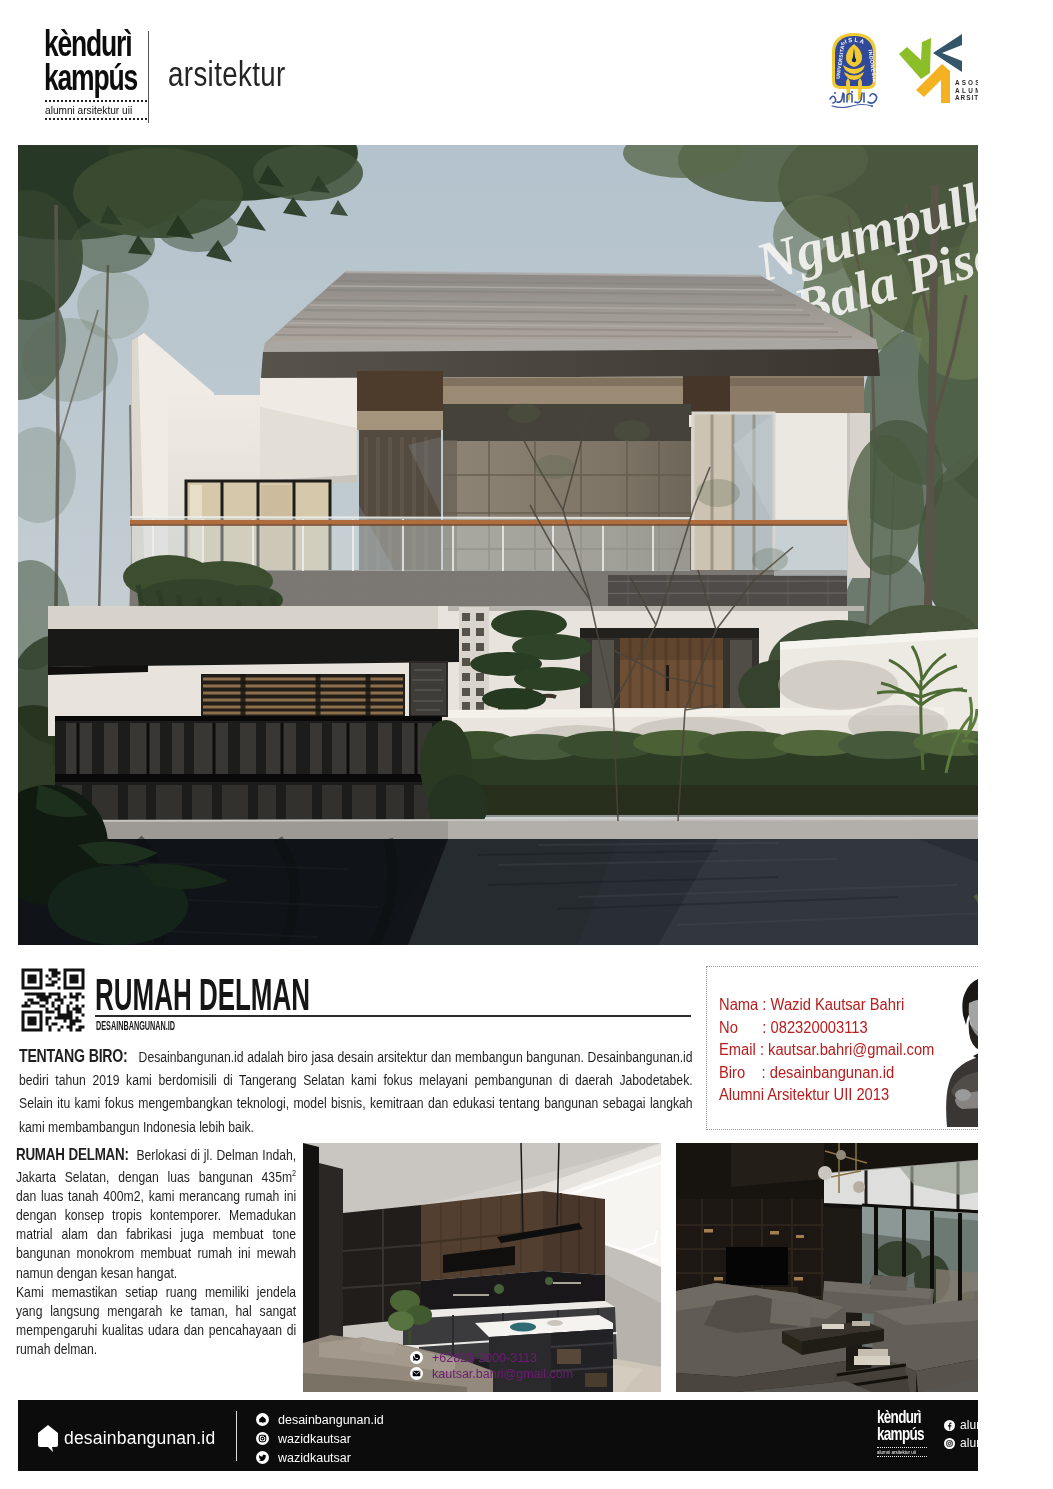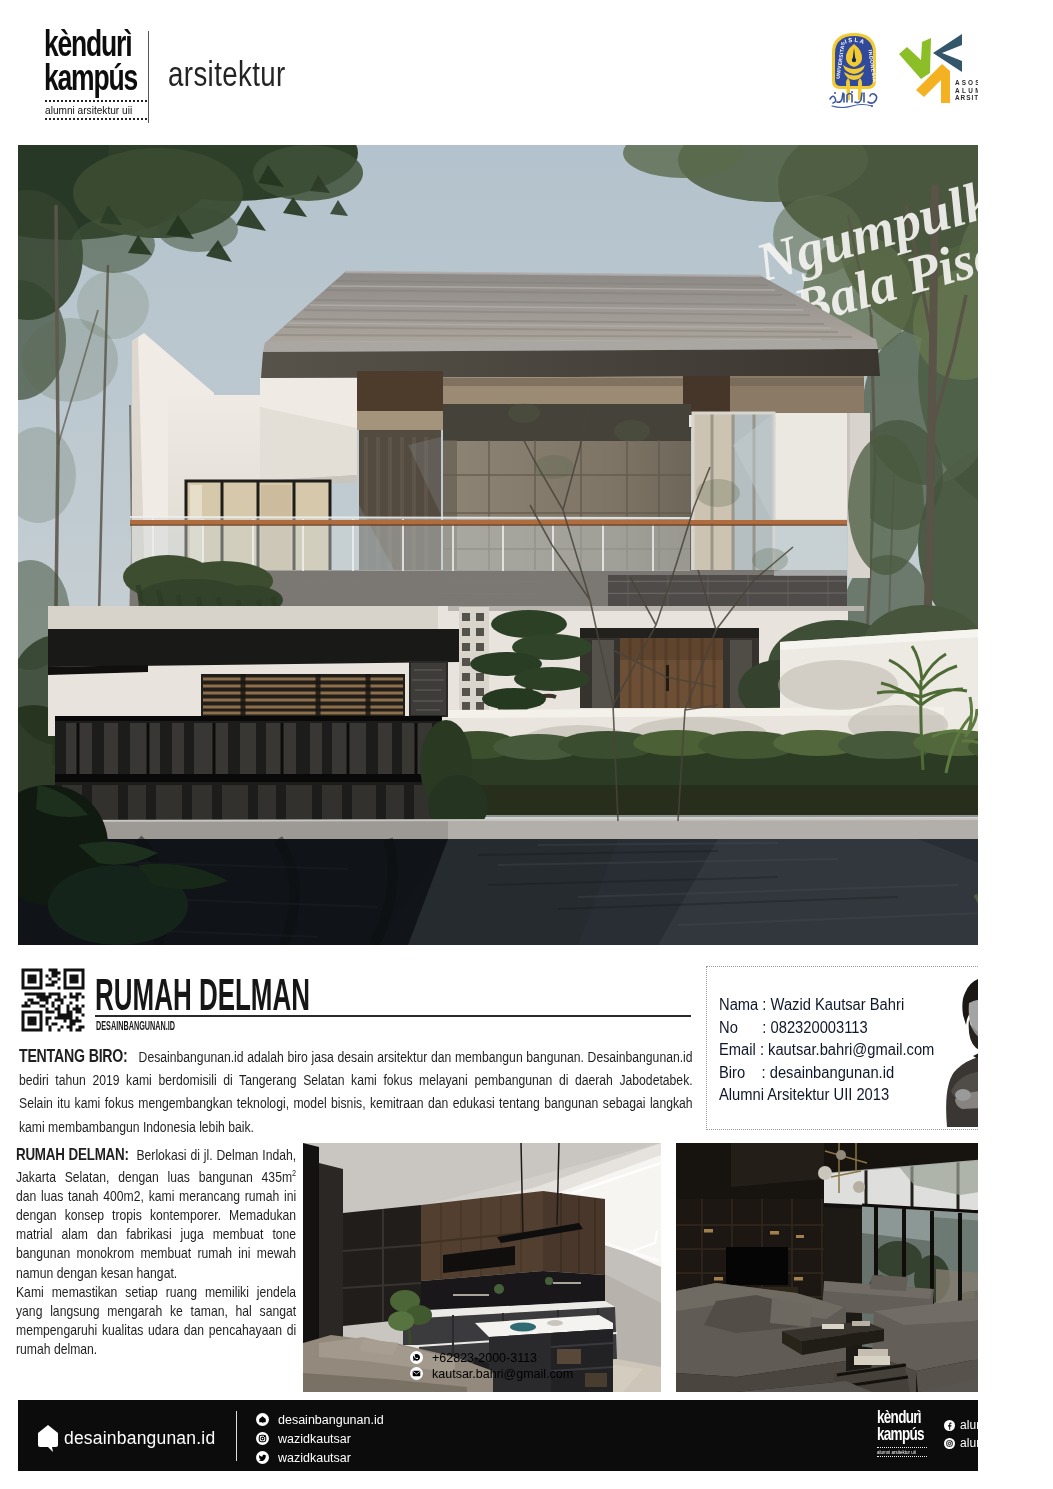--- a/index.html
+++ b/index.html
@@ -504,21 +504,21 @@
 
 <path d="M62 95 l-10 -6 8 -4 Z M66 95 l10 -6 -8 -4 Z" fill="#221f1c"></path>
 
 <path d="M30 124 q8 -16 26 -19 l38 3 q11 3 13 14 q-2 11 -15 11 l-48 1 q-11 -1 -14 -10" fill="#504c48"></path>
 <path d="M34 132 q14 -9 34 -8 l30 5 q7 3 5 10 l-62 3 q-7 -3 -7 -10" fill="#868381"></path>
 
 <ellipse cx="42" cy="128" rx="8" ry="6" fill="#9a9a9a"></ellipse>
 <ellipse cx="94" cy="122" rx="7" ry="6" fill="#9a9a9a"></ellipse>
 </svg>
 
-<div class="abs" style="left:719px;top:994px;font-size:16px;color:#0f172a;line-height:22.5px;white-space:nowrap;">
+<div class="abs" style="left:719px;top:994px;font-size:16px;color:#b91c1c;line-height:22.5px;white-space:nowrap;">
   <div><span class="cond" style="transform:scaleX(0.92)">Nama : Wazid Kautsar Bahri</span></div>
   <div><span class="cond" style="transform:scaleX(0.92)">No&nbsp;&nbsp;&nbsp;&nbsp;&nbsp;&nbsp;: 082320003113</span></div>
   <div><span class="cond" style="transform:scaleX(0.92)">Email : kautsar.bahri@gmail.com</span></div>
   <div><span class="cond" style="transform:scaleX(0.92)">Biro&nbsp;&nbsp;&nbsp;&nbsp;: desainbangunan.id</span></div>
   <div><span class="cond" style="transform:scaleX(0.92)">Alumni Arsitektur UII 2013</span></div>
 </div>
 
 <div class="abs" style="left:19px;top:1045px;width:857px;font-size:15.5px;line-height:23.2px;color:#1f1f1f;transform:scaleX(0.786);transform-origin:0 0;">
 <div style="text-align:justify;text-align-last:justify;white-space:nowrap;"><b style="font-size:18px;letter-spacing:-0.3px;">TENTANG BIRO:</b>&nbsp;&nbsp; Desainbangunan.id adalah biro jasa desain arsitektur dan membangun bangunan. Desainbangunan.id</div>
 <div style="text-align:justify;text-align-last:justify;white-space:nowrap;">bediri tahun 2019 kami berdomisili di Tangerang Selatan kami fokus melayani pembangunan di daerah Jabodetabek.</div>
@@ -730,21 +730,21 @@
   </div>
   <div style="height:19px;display:flex;align-items:center;">
     <svg width="13" height="13" viewBox="0 0 24 24" style="margin-right:9px;">
           <circle cx="12" cy="12" r="12" fill="#fff"></circle>
           <path d="M19 8.3c-.5.2-1 .4-1.6.4.6-.3 1-.9 1.2-1.5-.5.3-1.1.6-1.8.7-.5-.6-1.3-.9-2.1-.9-1.6 0-2.9 1.3-2.9 2.9 0 .2 0 .4.1.6-2.4-.1-4.5-1.3-6-3-.2.4-.4.9-.4 1.5 0 1 .5 1.9 1.3 2.4-.5 0-.9-.1-1.3-.4 0 1.4 1 2.6 2.3 2.9-.2.1-.5.1-.8.1-.2 0-.4 0-.6-.1.4 1.2 1.5 2 2.8 2-1 .8-2.3 1.3-3.7 1.3H5c1.3.8 2.9 1.3 4.5 1.3 5.4 0 8.4-4.5 8.4-8.4v-.4c.6-.4 1.1-.9 1.5-1.5z" fill="#000"></path>
         </svg>
     <span>wazidkautsar</span>
   </div>
 </div>
 
-<div class="abs" style="left:410px;top:1348px;color:#000000;font-size:12.5px;">
+<div class="abs" style="left:410px;top:1348px;color:#701a75;font-size:12.5px;">
   <div style="height:19px;display:flex;align-items:center;">
     <svg width="13" height="13" viewBox="0 0 24 24" style="margin-right:9px;">
           <circle cx="12" cy="12" r="12" fill="#fff"></circle>
           <path d="M12 5.5c-3.6 0-6.5 2.7-6.5 6.1 0 1.2.4 2.3 1 3.2L5.7 18l3.3-.8c.9.5 1.9.7 3 .7 3.6 0 6.5-2.7 6.5-6.1S15.6 5.5 12 5.5zm3.2 8.5c-.2.5-.9.9-1.4.9-.4 0-.8.2-2.6-.6-2.2-1-3.5-3.2-3.6-3.4-.1-.2-.8-1.1-.8-2.1s.5-1.5.7-1.7c.2-.2.4-.2.5-.2h.4c.1 0 .3-.1.4.3l.6 1.6c.1.1.1.3 0 .4l-.3.4-.4.4c-.1.1-.2.2-.1.4.1.2.6 1 1.3 1.6.9.8 1.6 1 1.8 1.1.2.1.3.1.4-.1l.6-.7c.1-.2.3-.2.4-.1l1.5.7c.2.1.3.2.4.3 0 .1 0 .5-.2.9z" fill="#000"></path>
         </svg>
     <span>+62823-2000-3113</span>
   </div>
   <div style="height:19px;display:flex;align-items:flex-start;">
     <svg width="13" height="13" viewBox="0 0 24 24" style="margin-right:9px;">
           <circle cx="12" cy="12" r="12" fill="#fff"></circle>

